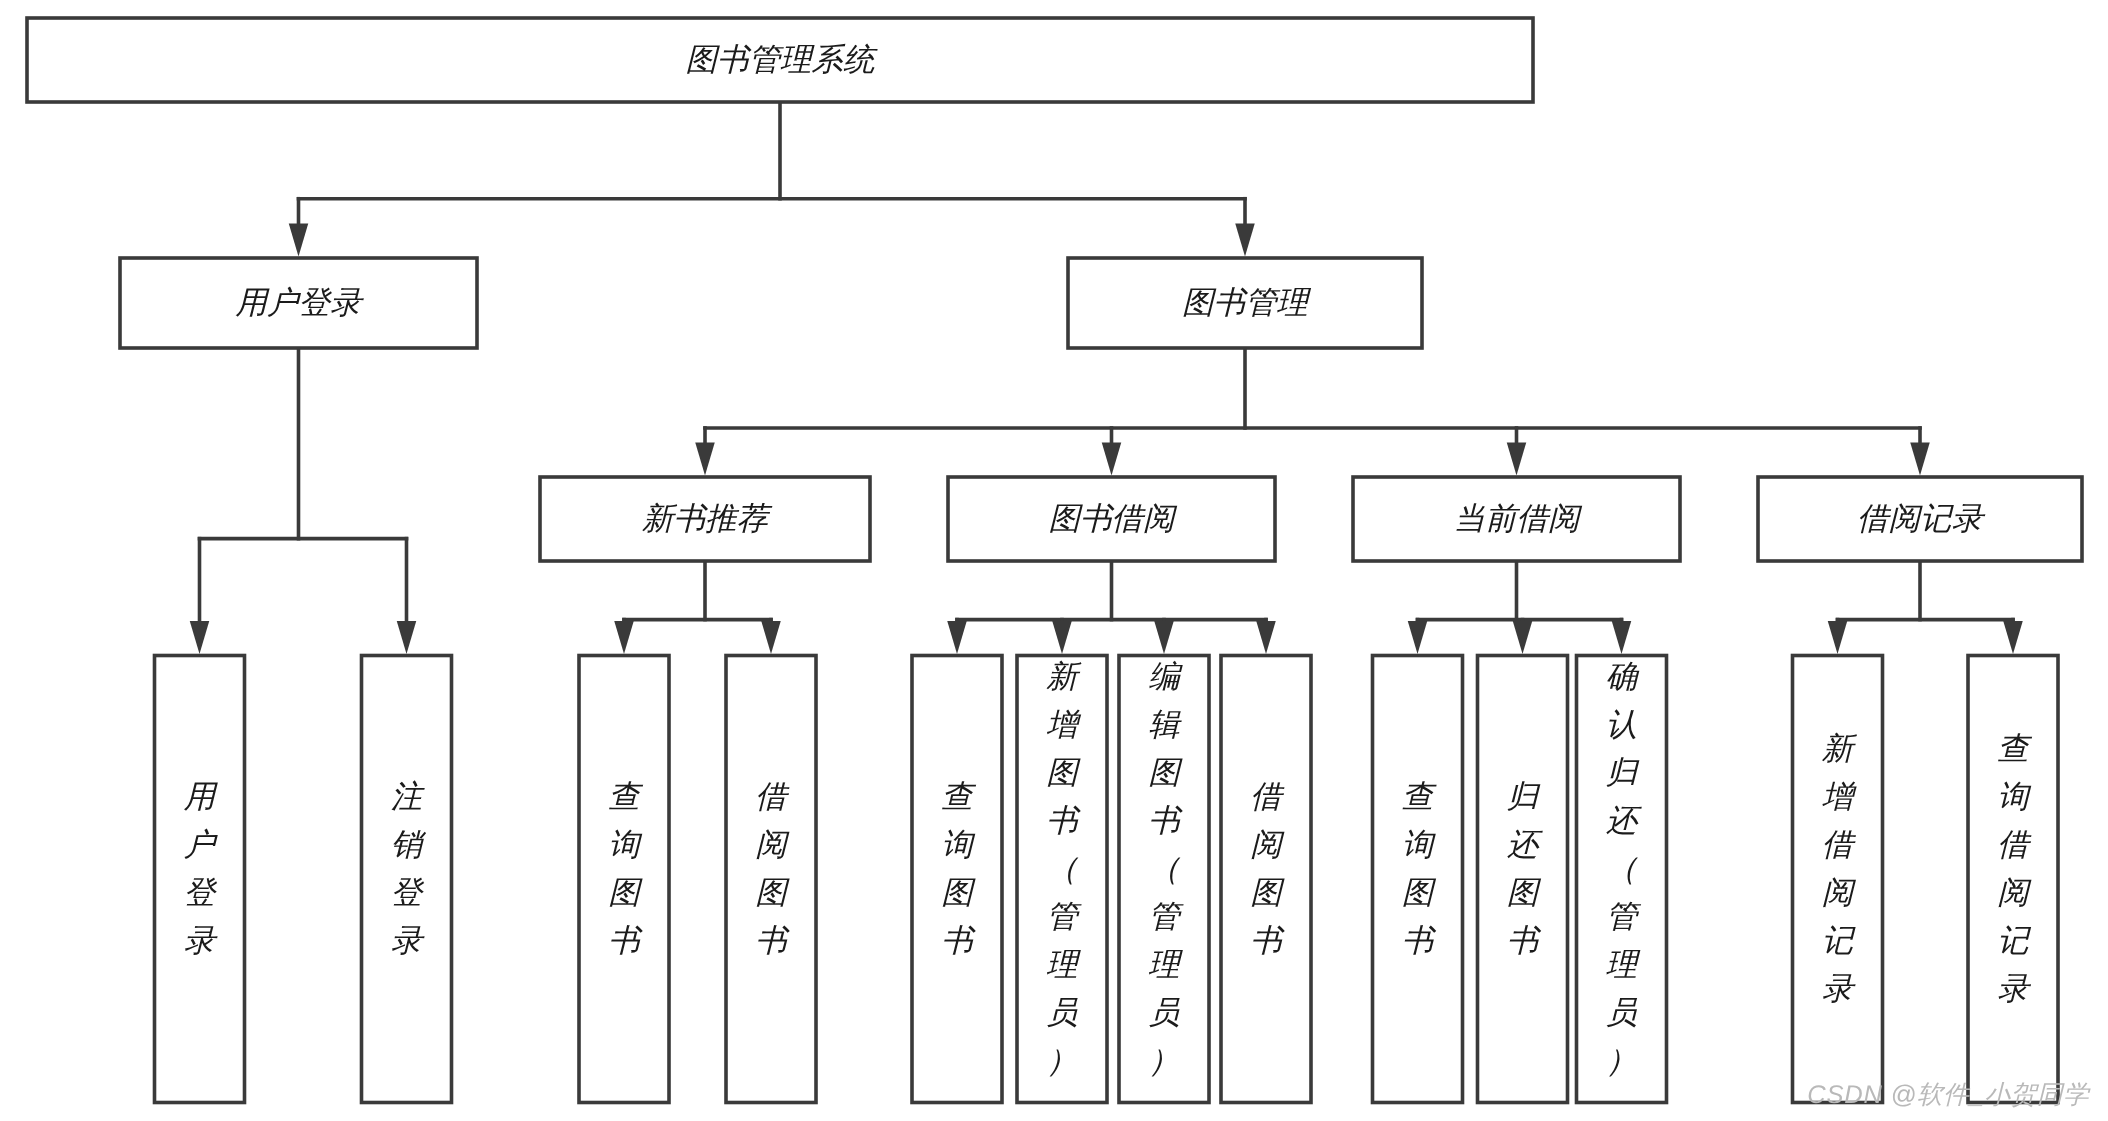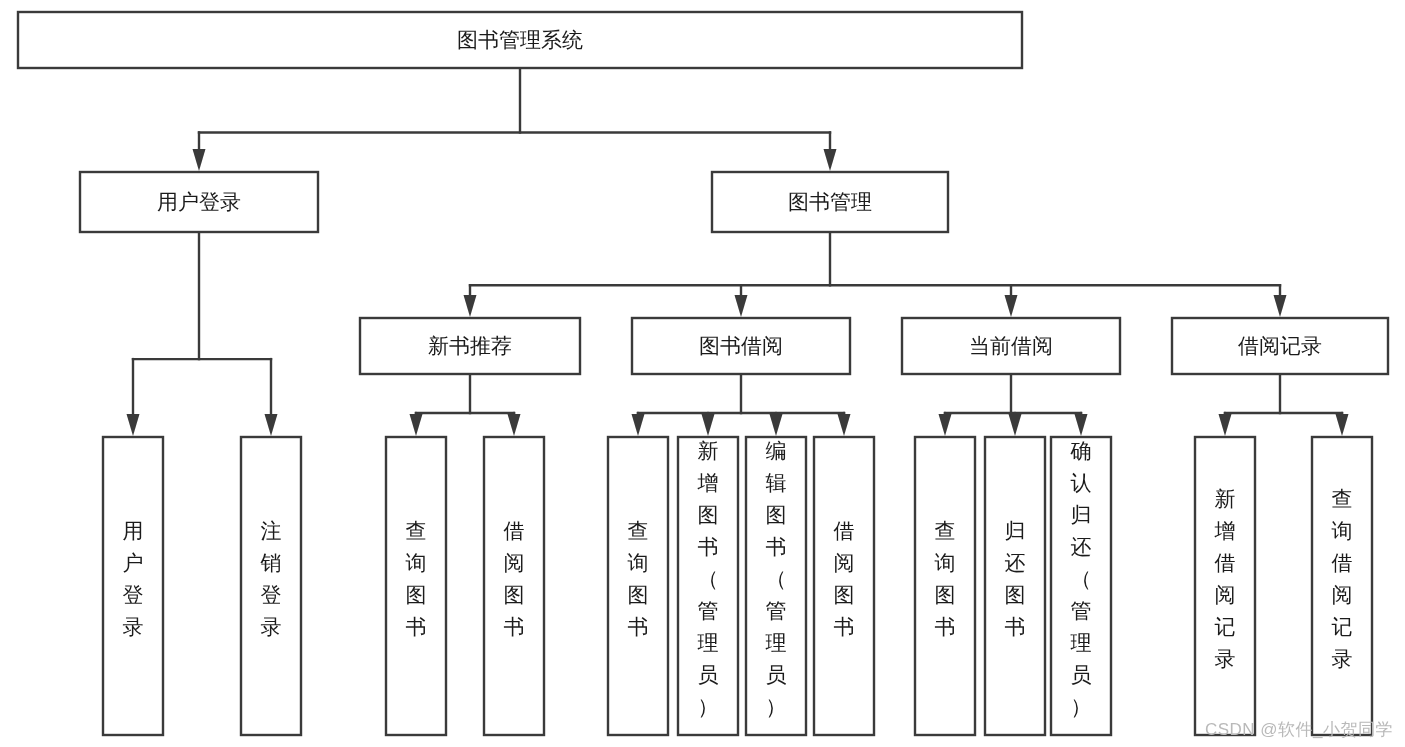--- a/index.html
+++ b/index.html
@@ -11,20 +11,21 @@
     width: 1405px;
     height: 747px;
     font-family: "Liberation Sans", "DejaVu Sans", sans-serif;
     overflow: hidden;
     position: relative;
   }
   #diagram-root {
     position: relative;
     width: 1405px;
     height: 747px;
+    font-style: italic;
   }
   svg.diagram-canvas {
     position: absolute;
     top: 0;
     left: 0;
     width: 1405px;
     height: 747px;
     display: block;
   }
   .node-rect {

